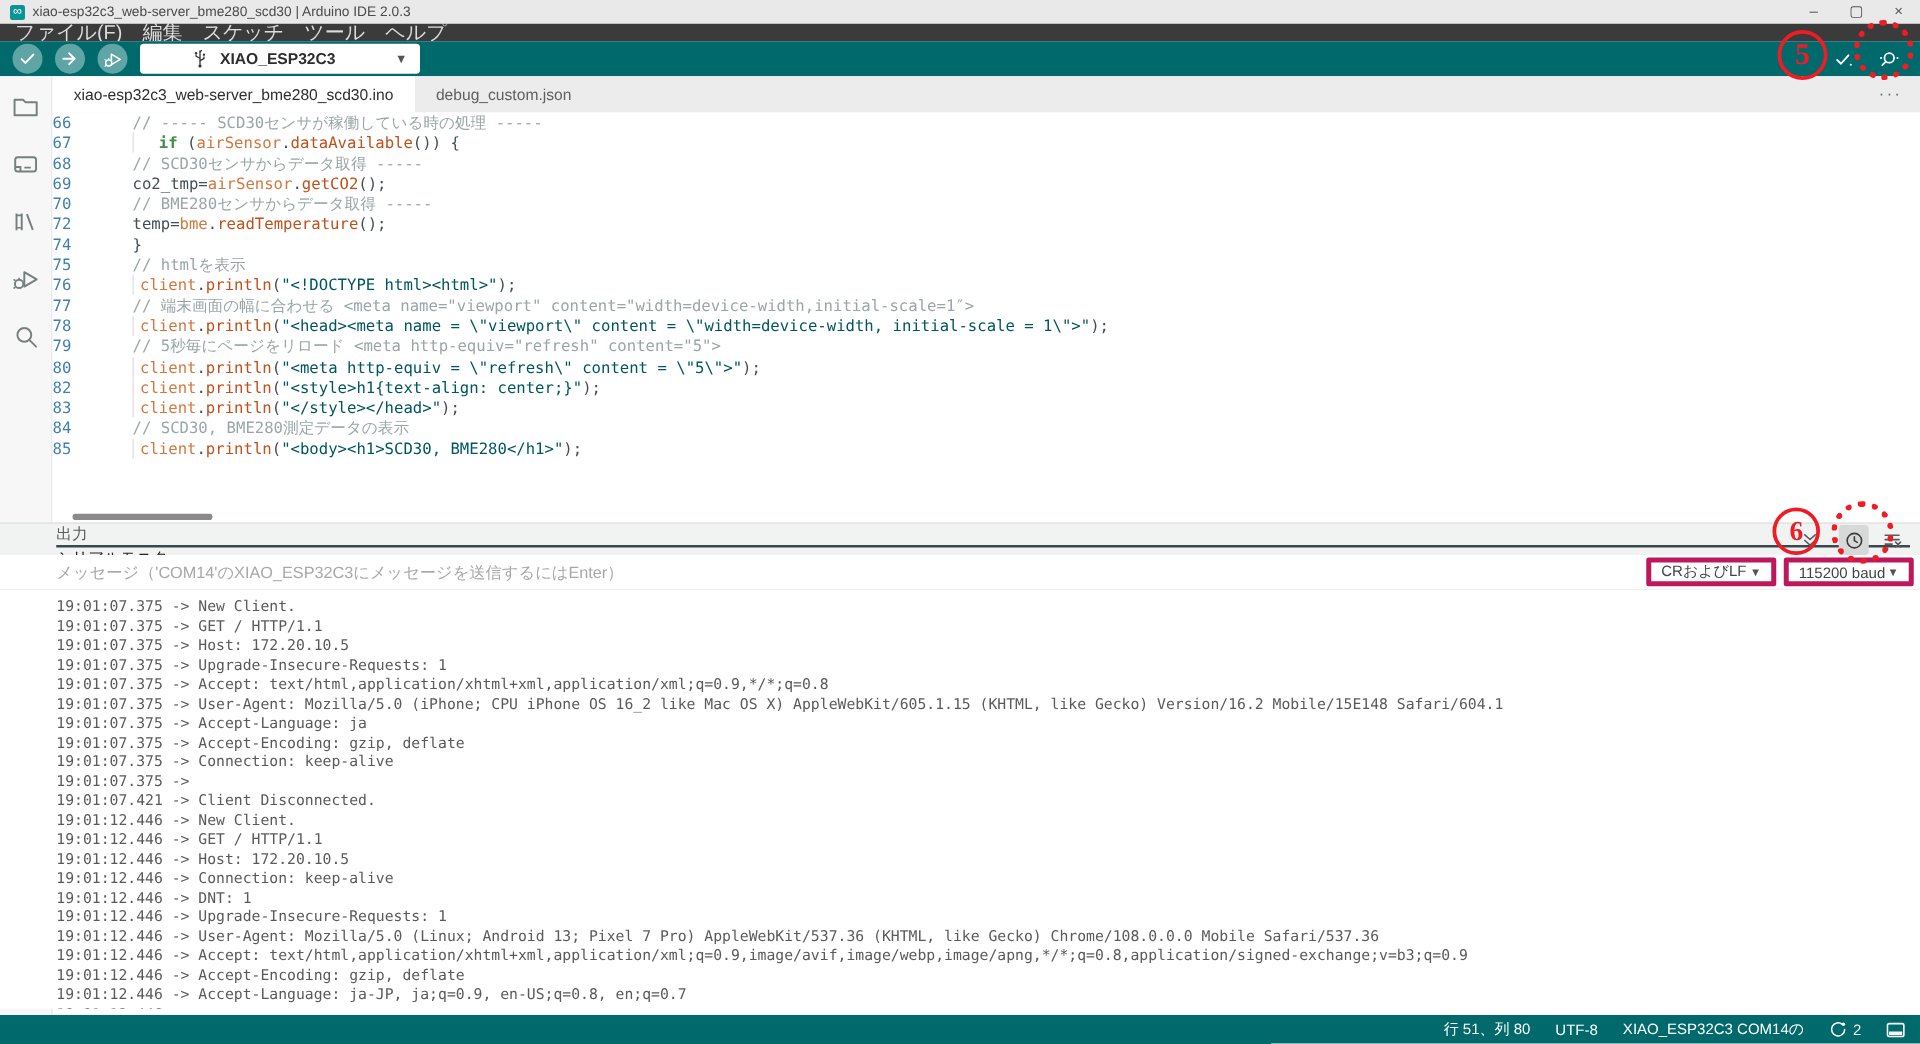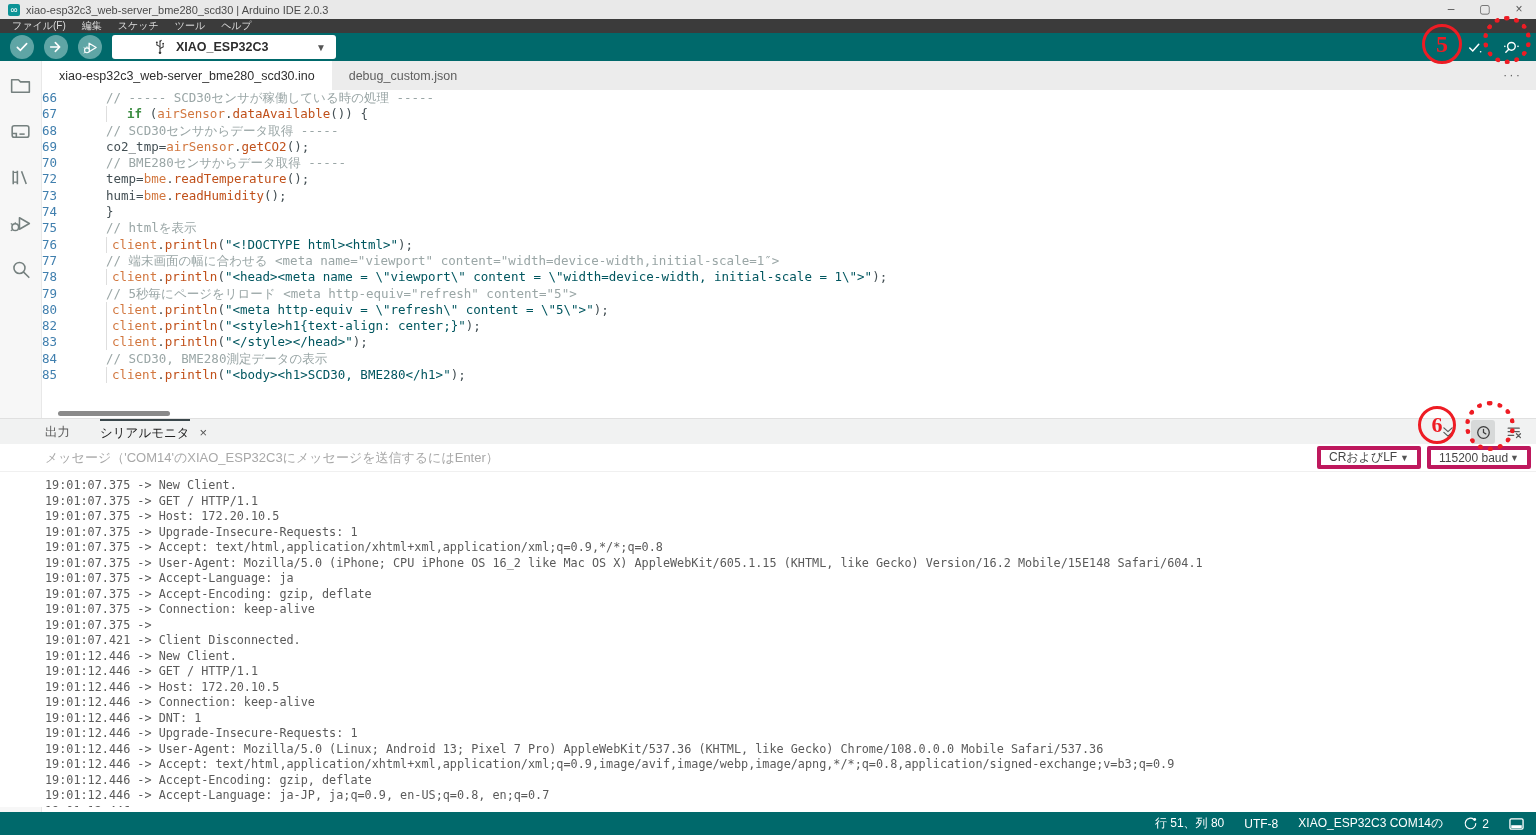--- a/index.html
+++ b/index.html
@@ -7,21 +7,21 @@
        font-family:"Liberation Sans",sans-serif;-webkit-font-smoothing:antialiased;}
   
   .titlebar{position:absolute;top:0;left:0;right:0;height:19px;background:#e9e9e9;
     display:flex;align-items:center;padding-left:8px;font-size:11px;color:#4a4a4a;}
   .appicon{width:12px;height:12px;background:#0c9396;border-radius:2px;color:#fff;
     font-size:10px;line-height:12px;text-align:center;margin-right:6px;flex:none;}
   .winctrls{margin-left:auto;display:flex;align-items:center;color:#555;}
   .winctrls span{width:34px;text-align:center;font-size:12px;line-height:19px;}
   
   .menubar{position:absolute;top:19px;left:0;right:0;height:14px;background:#3b3b3b;
-    color:#dcdcdc;font-size:10px;display:flex;align-items:center;padding-left:4px;}
+    color:#dcdcdc;font-size:16px;display:flex;align-items:center;padding-left:4px;}
   .menubar span{padding:0 8px;}
   
   .toolbar{position:absolute;top:33px;left:0;right:0;height:28px;background:#00696b;}
   .tbtn{position:absolute;top:2px;width:24px;height:24px;border-radius:50%;background:#5fa5a5;
     display:flex;align-items:center;justify-content:center;}
   .boardsel{position:absolute;left:112px;top:2px;width:196px;height:24px;background:#fff;
     border-radius:3px;display:flex;align-items:center;font-size:12.5px;font-weight:bold;color:#2d2d2d;padding-left:28px;}
   .boardsel .caret{margin-left:auto;margin-right:10px;color:#555;font-size:10px;font-weight:normal;}
   .tricon{position:absolute;top:4px;width:22px;height:22px;display:flex;align-items:center;justify-content:center;}
   
@@ -40,21 +40,21 @@
       font-size:12.5px;white-space:pre;}
   .ln{width:48px;padding-right:16px;flex:none;color:#407fae;}
   .ct{flex:1;}
   .tk-pl{color:#434f54;} .tk-com{color:#9aa6a6;} .tk-kw{color:#3f8e44;font-weight:bold;}
   .tk-fn{color:#c0501a;} .tk-obj{color:#d2773f;} .tk-str{color:#00565f;}
   .tk-ind{display:inline-block;width:5px;border-left:1px solid #dedede;height:16px;vertical-align:top;}
   .hscroll{position:absolute;left:16px;bottom:2px;width:112px;height:5px;background:#8a8a8a;border-radius:3px;}
   
   .panelheader{position:absolute;top:418px;left:0;right:0;height:26px;background:#f1f2f2;
     border-top:1px solid #e0e0e0;display:flex;align-items:stretch;font-size:12.5px;color:#5a5a5a;
-    padding-left:45px;}
+    padding-left:45px;flex-direction:column;}
   .ptab{display:flex;align-items:center;margin-right:30px;box-sizing:border-box;}
   .ptab.active{color:#222;border-top:2px solid #3a474b;margin-right:8px;}
   .pclose{display:flex;align-items:center;color:#555;font-size:13px;margin-left:2px;}
   .phicons{position:absolute;right:0;top:0;height:26px;display:flex;align-items:center;}
   .clockbox{width:24px;height:24px;background:#d7d9d9;border-radius:3px;display:flex;
     align-items:center;justify-content:center;margin-right:10px;}
   .inputrow{position:absolute;top:444px;left:0;right:0;height:28px;background:#fff;
     border-bottom:1px solid #f0f0f0;display:flex;align-items:center;padding-left:45px;box-sizing:border-box;}
   .msgph{color:#a8a8a8;font-size:13px;}
   .dd{position:absolute;top:2px;height:23px;background:#fff;border:4px solid #be185d;border-radius:2px;
@@ -186,21 +186,20 @@
   </div>
 
   <div class="editor">
     <div id="editor-lines">
         <div class="cl"><span class="ln">66</span><span class="ct"><span class="tk-com">// ----- SCD30センサが稼働している時の処理 -----</span></span></div>
         <div class="cl"><span class="ln">67</span><span class="ct"><span class="tk-ind"></span><span class="tk-pl">  </span><span class="tk-kw">if</span><span class="tk-pl"> (</span><span class="tk-obj">airSensor</span><span class="tk-pl">.</span><span class="tk-fn">dataAvailable</span><span class="tk-pl">()) {</span></span></div>
         <div class="cl"><span class="ln">68</span><span class="ct"><span class="tk-com">// SCD30センサからデータ取得 -----</span></span></div>
         <div class="cl"><span class="ln">69</span><span class="ct"><span class="tk-pl">co2_tmp=</span><span class="tk-obj">airSensor</span><span class="tk-pl">.</span><span class="tk-fn">getCO2</span><span class="tk-pl">();</span></span></div>
         <div class="cl"><span class="ln">70</span><span class="ct"><span class="tk-com">// BME280センサからデータ取得 -----</span></span></div>
         <div class="cl"><span class="ln">72</span><span class="ct"><span class="tk-pl">temp=</span><span class="tk-obj">bme</span><span class="tk-pl">.</span><span class="tk-fn">readTemperature</span><span class="tk-pl">();</span></span></div>
-        <div class="cl"><span class="ln">73</span><span class="ct"><span class="tk-pl">humi=</span><span class="tk-obj">bme</span><span class="tk-pl">.</span><span class="tk-fn">readHumidity</span><span class="tk-pl">();</span></span></div>
         <div class="cl"><span class="ln">74</span><span class="ct"><span class="tk-pl">}</span></span></div>
         <div class="cl"><span class="ln">75</span><span class="ct"><span class="tk-com">// htmlを表示</span></span></div>
         <div class="cl"><span class="ln">76</span><span class="ct"><span class="tk-ind"></span><span class="tk-obj">client</span><span class="tk-pl">.</span><span class="tk-fn">println</span><span class="tk-pl">(</span><span class="tk-str">"&lt;!DOCTYPE html&gt;&lt;html&gt;"</span><span class="tk-pl">);</span></span></div>
         <div class="cl"><span class="ln">77</span><span class="ct"><span class="tk-com">// 端末画面の幅に合わせる &lt;meta name="viewport" content="width=device-width,initial-scale=1″&gt;</span></span></div>
         <div class="cl"><span class="ln">78</span><span class="ct"><span class="tk-ind"></span><span class="tk-obj">client</span><span class="tk-pl">.</span><span class="tk-fn">println</span><span class="tk-pl">(</span><span class="tk-str">"&lt;head&gt;&lt;meta name = \"viewport\" content = \"width=device-width, initial-scale = 1\"&gt;"</span><span class="tk-pl">);</span></span></div>
         <div class="cl"><span class="ln">79</span><span class="ct"><span class="tk-com">// 5秒毎にページをリロード &lt;meta http-equiv="refresh" content="5"&gt;</span></span></div>
         <div class="cl"><span class="ln">80</span><span class="ct"><span class="tk-ind"></span><span class="tk-obj">client</span><span class="tk-pl">.</span><span class="tk-fn">println</span><span class="tk-pl">(</span><span class="tk-str">"&lt;meta http-equiv = \"refresh\" content = \"5\"&gt;"</span><span class="tk-pl">);</span></span></div>
         <div class="cl"><span class="ln">82</span><span class="ct"><span class="tk-ind"></span><span class="tk-obj">client</span><span class="tk-pl">.</span><span class="tk-fn">println</span><span class="tk-pl">(</span><span class="tk-str">"&lt;style&gt;h1{text-align: center;}"</span><span class="tk-pl">);</span></span></div>
         <div class="cl"><span class="ln">83</span><span class="ct"><span class="tk-ind"></span><span class="tk-obj">client</span><span class="tk-pl">.</span><span class="tk-fn">println</span><span class="tk-pl">(</span><span class="tk-str">"&lt;/style&gt;&lt;/head&gt;"</span><span class="tk-pl">);</span></span></div>
         <div class="cl"><span class="ln">84</span><span class="ct"><span class="tk-com">// SCD30, BME280測定データの表示</span></span></div>

